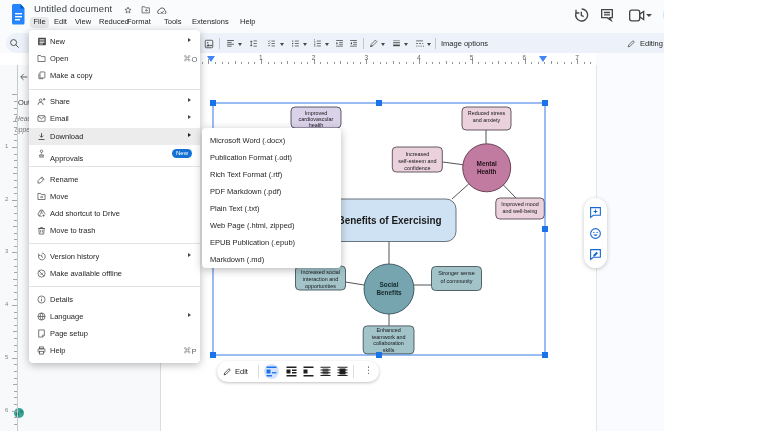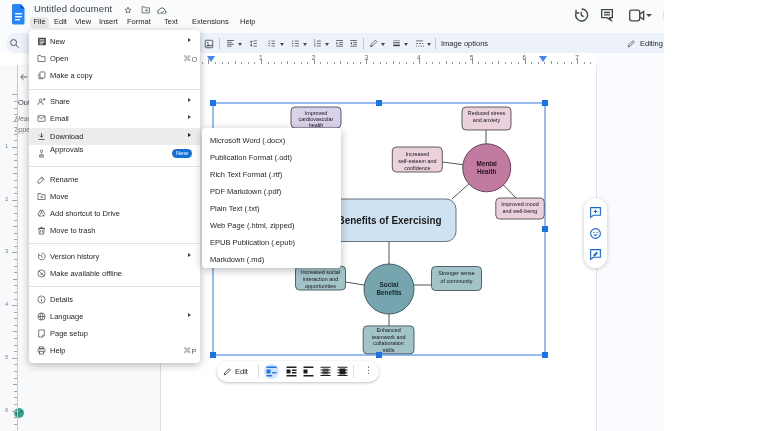--- a/index.html
+++ b/index.html
@@ -55,23 +55,23 @@
       <path d="M6 16a5 5 0 0 1-.5-9.9A6.5 6.5 0 0 1 18 8a4.5 4.5 0 0 1 0 8z" fill="none" stroke="#444746" stroke-width="2"></path>
       <path d="M8.5 11l2.5 2.5 4.5-4.5" fill="none" stroke="#444746" stroke-width="2"></path>
     </svg>
 
 
 <div class="abs" style="left:30px;top:16.5px;width:19px;height:11.5px;background:#e7e8ea;border-radius:4px"></div>
 <div class="abs" style="left:0;top:17px;height:11px;font-size:7.5px;color:#1f1f1f">
  <span class="abs" style="left:33.5px">File</span>
  <span class="abs" style="left:54px">Edit</span>
  <span class="abs" style="left:75px">View</span>
- <span class="abs" style="left:99px">Insert</span>
+ <span class="abs" style="left:99px">Reduced</span>
  <span class="abs" style="left:127px">Format</span>
- <span class="abs" style="left:164px">Text</span>
+ <span class="abs" style="left:164px">Tools</span>
  <span class="abs" style="left:192px">Extensions</span>
  <span class="abs" style="left:240px">Help</span>
 </div>
 
 
 <svg class="ic" style="left:573px;top:7px" width="16" height="16" viewBox="0 0 24 24">
       <path d="M13 3a9 9 0 1 1-8.5 6" fill="none" stroke="#444746" stroke-width="2"></path>
       <path d="M4.5 4v5h5" fill="none" stroke="#444746" stroke-width="2"></path>
       <path d="M12.5 7v5.5l3.5 2" fill="none" stroke="#444746" stroke-width="2"></path>
     </svg>
@@ -387,21 +387,21 @@
 <div class="abs" style="left:29px;top:127.5px;width:171px;height:17px;background:#ececec"></div>
 
 
 <div id="menuitems" style="position:absolute;left:0;top:0;font-size:7.5px;color:#1f1f1f">
  <span class="abs" style="left:50px;top:37px">New</span>
  <span class="abs" style="left:50px;top:54px">Open</span>
  <span class="abs" style="left:50px;top:71px">Make a copy</span>
  <span class="abs" style="left:50px;top:97px">Share</span>
  <span class="abs" style="left:50px;top:114px">Email</span>
  <span class="abs" style="left:50px;top:131.5px">Download</span>
- <span class="abs" style="left:50px;top:145px">Approvals</span>
+ <span class="abs" style="left:50px;top:154px">Approvals</span>
  <span class="abs" style="left:50px;top:174.5px">Rename</span>
  <span class="abs" style="left:50px;top:191.5px">Move</span>
  <span class="abs" style="left:50px;top:208.5px">Add shortcut to Drive</span>
  <span class="abs" style="left:50px;top:225.5px">Move to trash</span>
  <span class="abs" style="left:50px;top:251.5px">Version history</span>
  <span class="abs" style="left:50px;top:268.5px">Make available offline</span>
  <span class="abs" style="left:50px;top:294.5px">Details</span>
  <span class="abs" style="left:50px;top:311.5px">Language</span>
  <span class="abs" style="left:50px;top:328.5px">Page setup</span>
  <span class="abs" style="left:50px;top:345.5px">Help</span>

